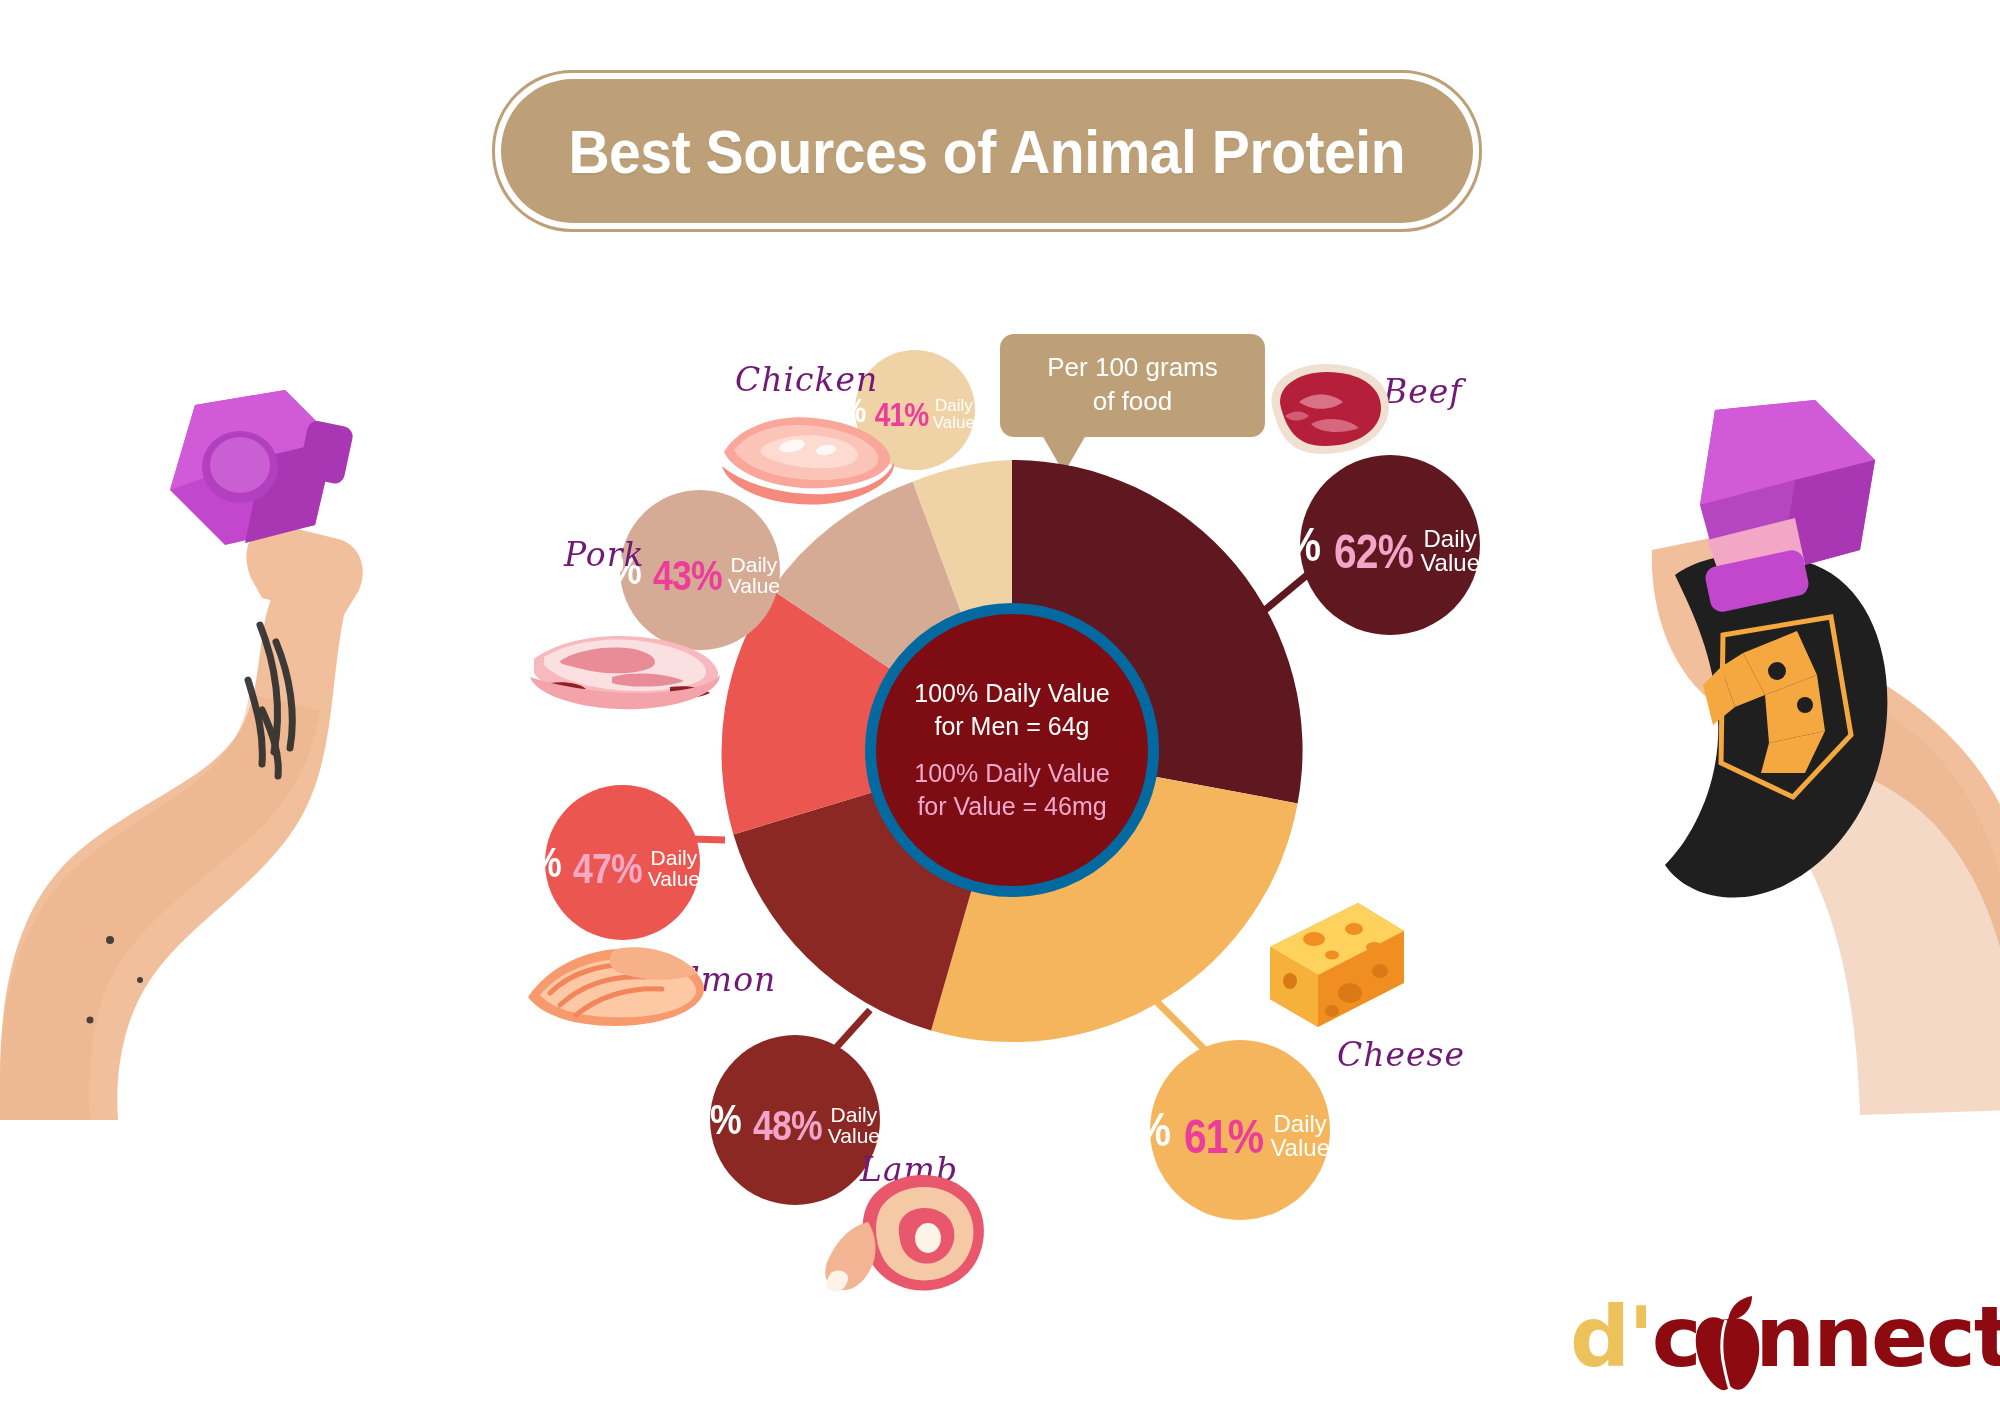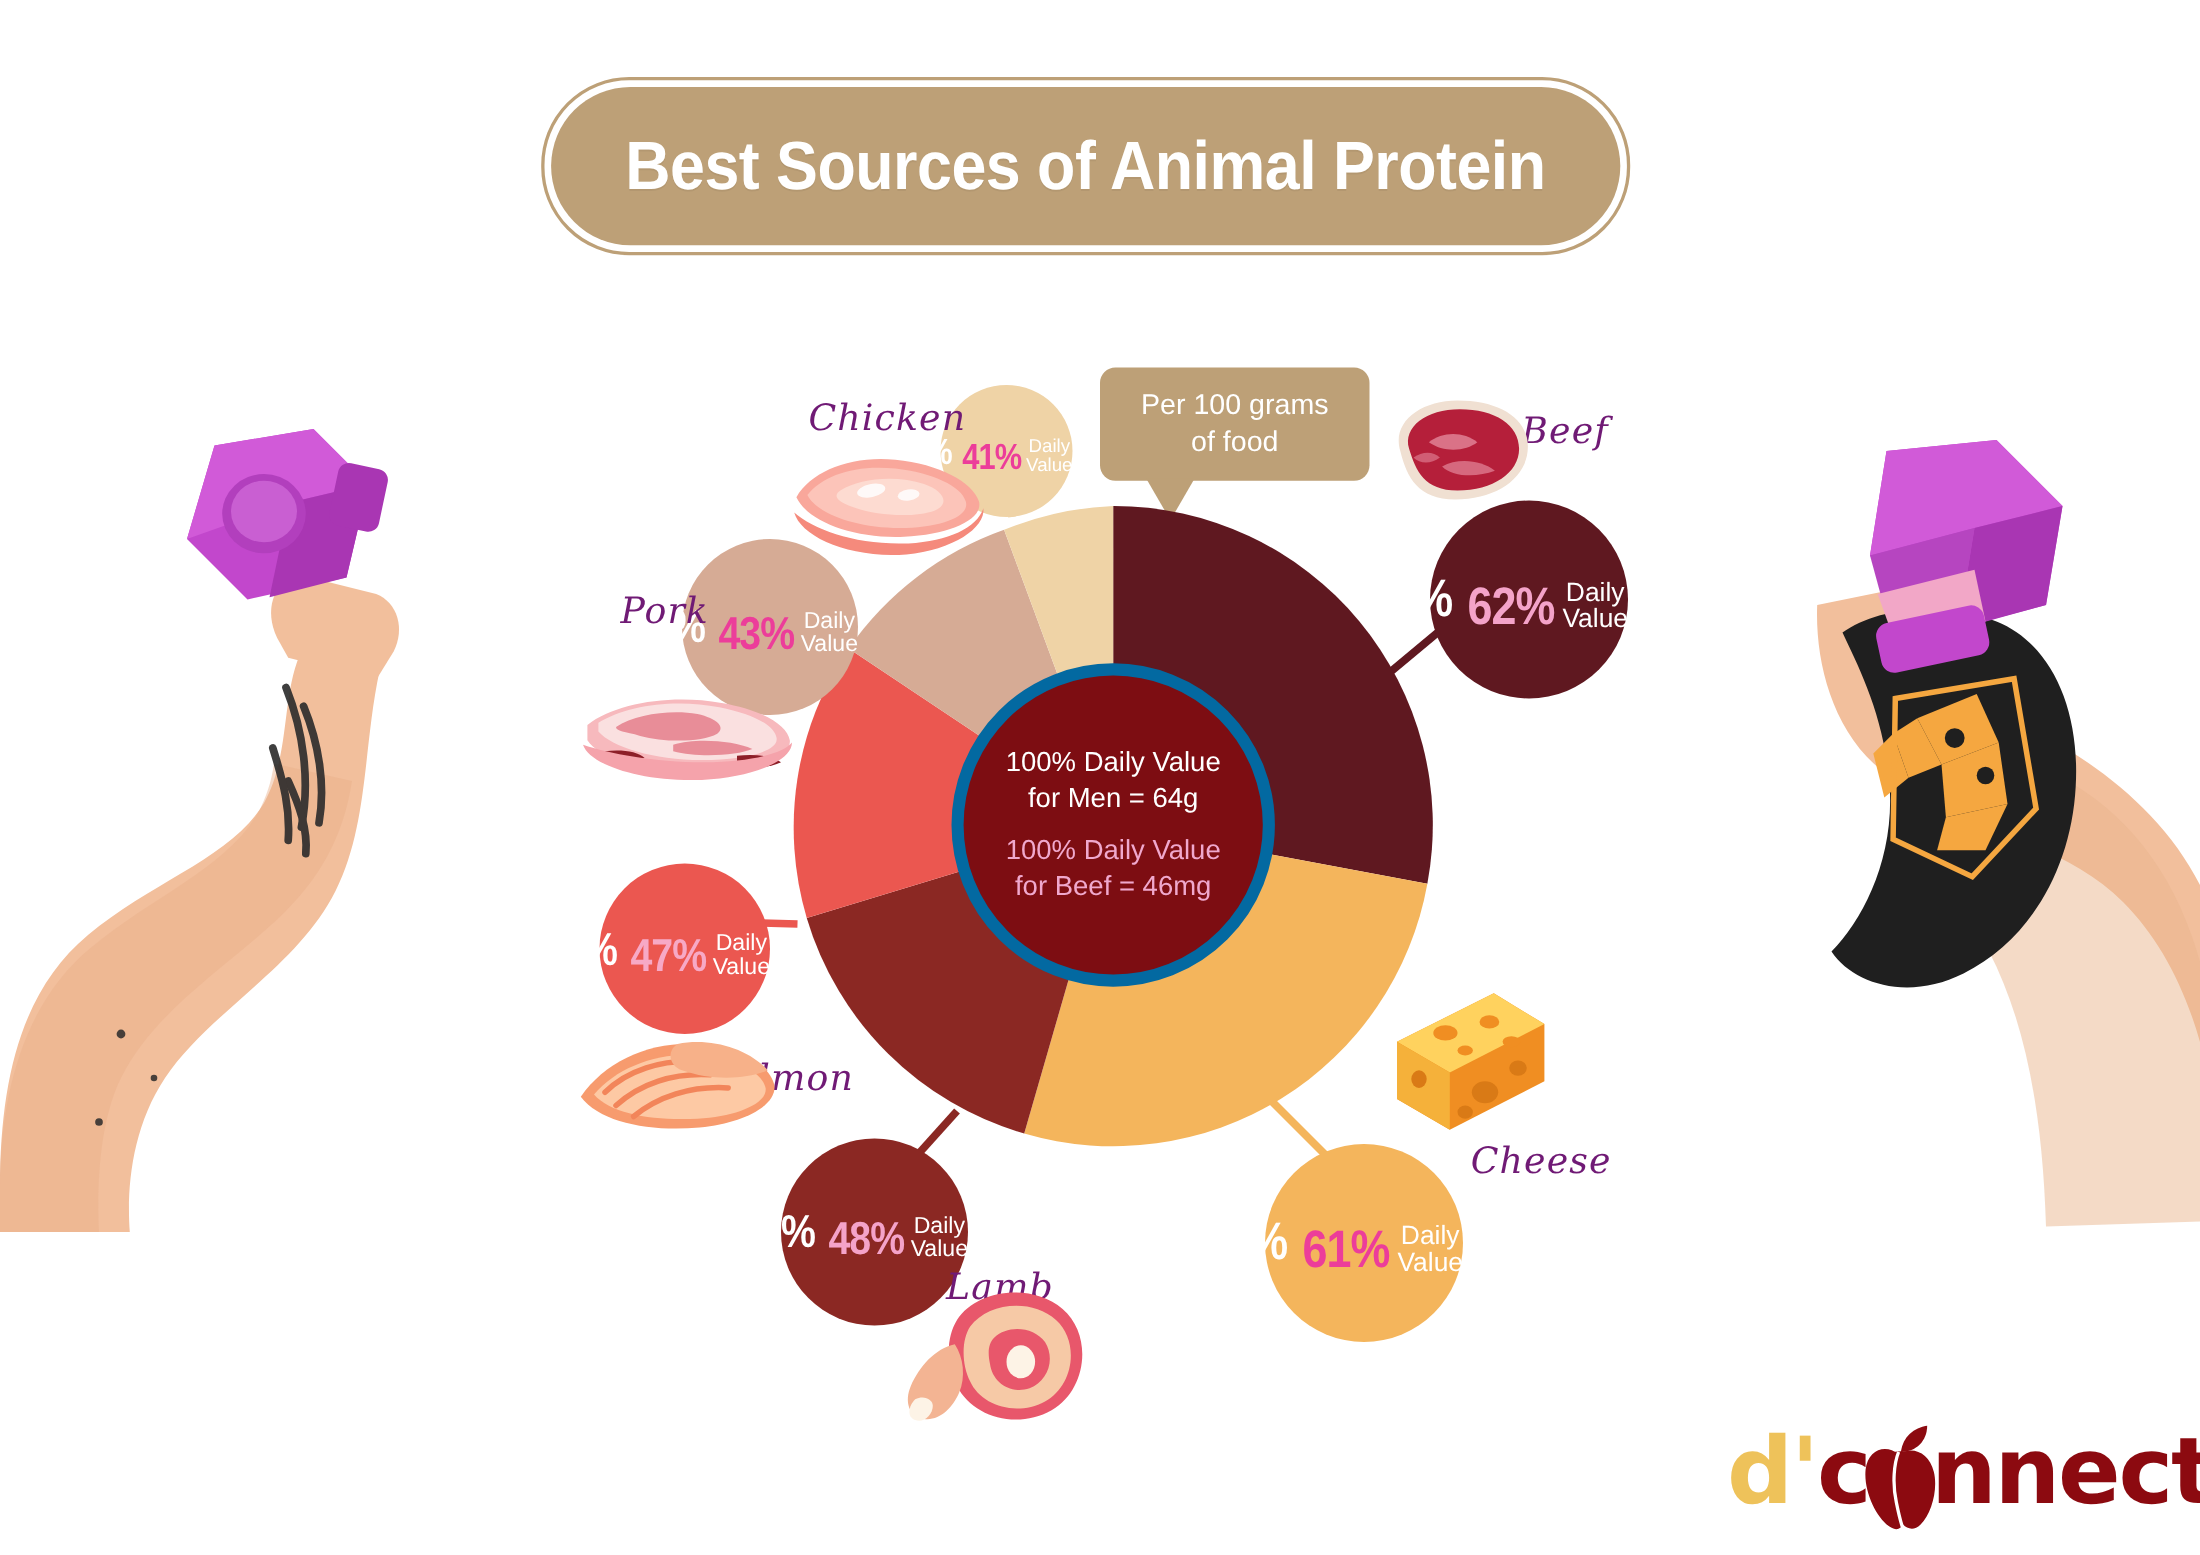--- a/index.html
+++ b/index.html
@@ -145,21 +145,21 @@
     font-size: 33px;
     white-space: nowrap;
     letter-spacing: 1px;
   }
 
   
   .tooltip {
     position: absolute;
     left: 1000px;
     top: 334px;
-    width: 245px;
+    width: 265px;
     background: #bda077;
     border-radius: 14px;
     padding: 16px 14px 18px;
     text-align: center;
   }
   .tooltip-text {
     color: #ffffff;
     font-size: 26px;
     line-height: 1.32;
   }
@@ -327,21 +327,21 @@
       <path d="M 295 295 L 195.8 26.7 A 290 290 0 0 1 295 5 Z" fill="#efd3a6"></path>
     </svg>
 
     <div class="hub">
       <div class="hub-men">
         <div>100% Daily Value</div>
         <div>for Men = 64g</div>
       </div>
       <div class="hub-women">
         <div>100% Daily Value</div>
-        <div>for Beef = 46mg</div>
+        <div>for Value = 46mg</div>
       </div>
     </div>
   </div>
 
   <div class="bubble big" style="left:1300px; top:455px; width:180px; height:180px; background:#5f1820;">
     <span class="b-top">44%</span>
     <span class="b-mid" style="color:#f4a3c9;">62%</span>
     <span class="b-sub">Daily Value</span>
   </div>
   <div class="food-label" style="left:1383px; top:372px;">Beef</div>

